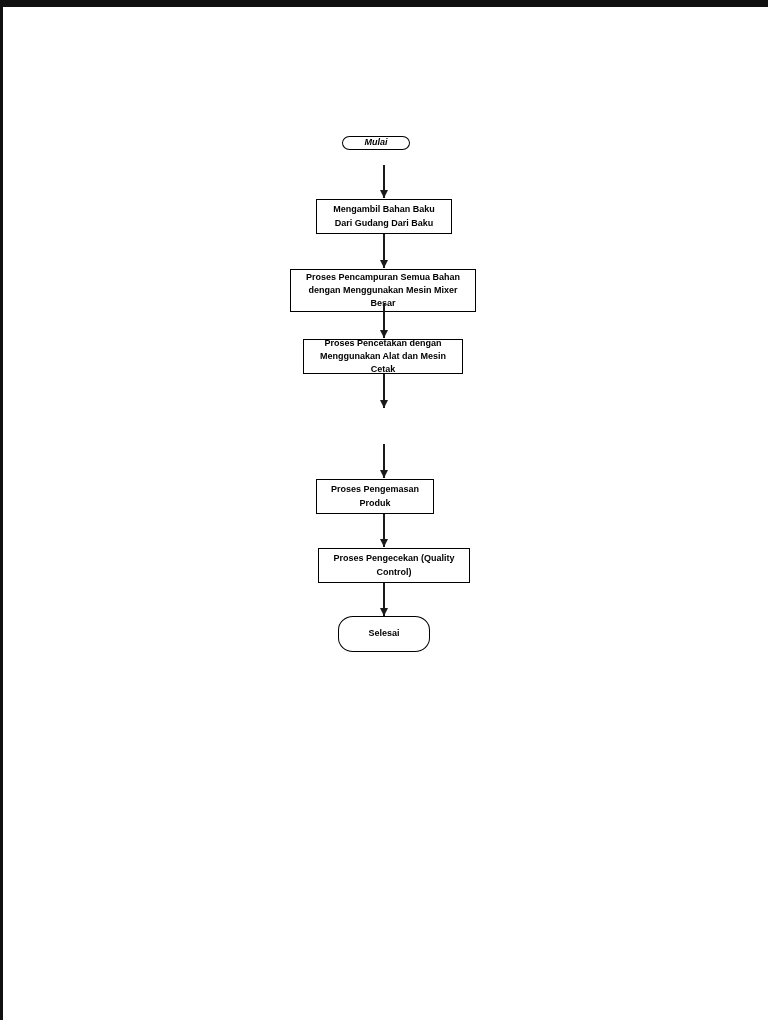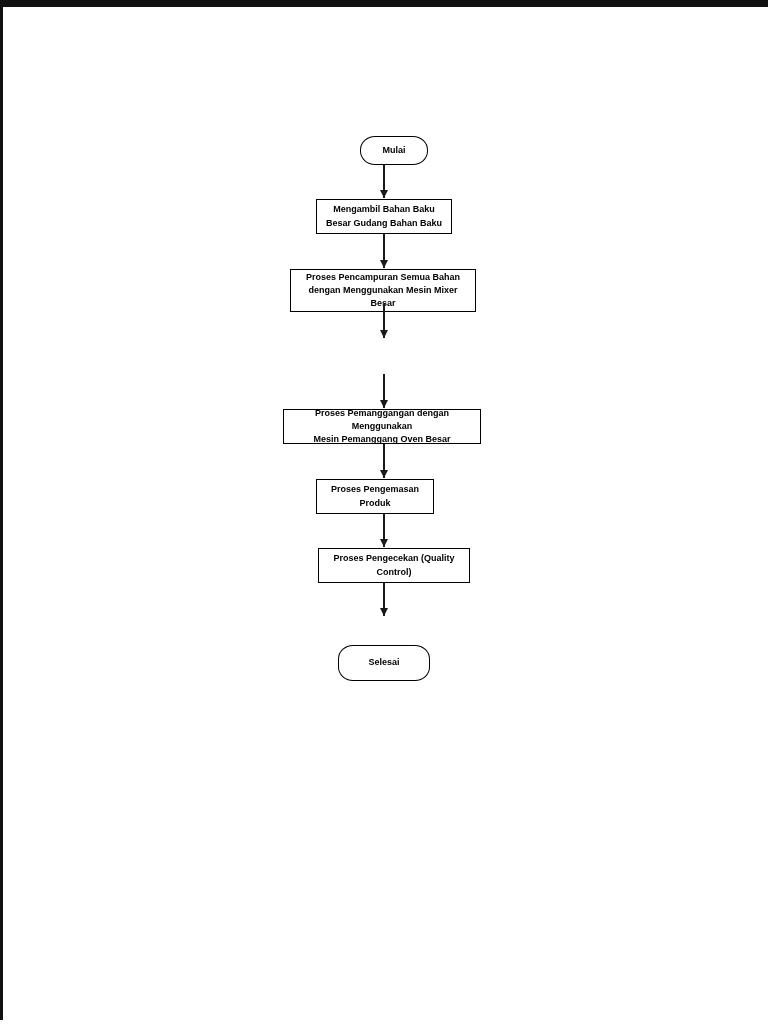--- a/index.html
+++ b/index.html
@@ -71,38 +71,38 @@
   }
 </style>
 </head>
 <body>
 
 <div class="page">
 
   <div class="scan-top"></div>
   <div class="scan-left"></div>
 
-  <div class="node terminator" style="left:360px; top:136px; width:68px; height:29px;">Mulai</div>
+  <div class="node terminator" style="left:342px; top:136px; width:68px; height:14px;font-style:italic;">Mulai</div>
 
   <div class="node" style="left:316px; top:199px; width:136px; height:35px;">Mengambil Bahan Baku
-Besar Gudang Bahan Baku</div>
+Dari Gudang Dari Baku</div>
 
   <div class="node" style="left:290px; top:269px; width:186px; height:43px;">Proses Pencampuran Semua Bahan
 dengan Menggunakan Mesin Mixer Besar</div>
 
+  <div class="node" style="left:303px; top:339px; width:160px; height:35px;">Proses Pencetakan dengan
+Menggunakan Alat dan Mesin Cetak</div>
 
-  <div class="node" style="left:283px; top:409px; width:198px; height:35px;">Proses Pemanggangan dengan Menggunakan
-Mesin Pemanggang Oven Besar</div>
 
   <div class="node" style="left:316px; top:479px; width:118px; height:35px;">Proses Pengemasan Produk</div>
 
   <div class="node" style="left:318px; top:548px; width:152px; height:35px;">Proses Pengecekan (Quality
 Control)</div>
 
-  <div class="node terminator" style="left:338px; top:645px; width:92px; height:36px;">Selesai</div>
+  <div class="node terminator" style="left:338px; top:616px; width:92px; height:36px;">Selesai</div>
 
   <div class="arrow" style="left:383px; top:165px; height:33px;"></div>
   <div class="arrow" style="left:383px; top:234px; height:34px;"></div>
   <div class="arrow" style="left:383px; top:304px; height:34px;"></div>
   <div class="arrow" style="left:383px; top:374px; height:34px;"></div>
   <div class="arrow" style="left:383px; top:444px; height:34px;"></div>
   <div class="arrow" style="left:383px; top:514px; height:33px;"></div>
   <div class="arrow" style="left:383px; top:583px; height:33px;"></div>
 
 </div>

